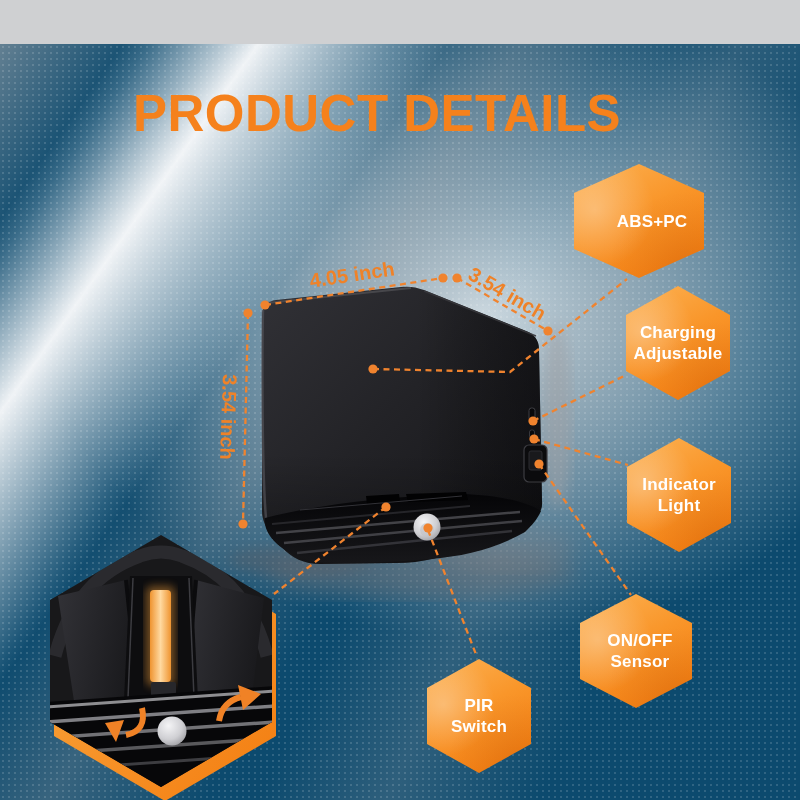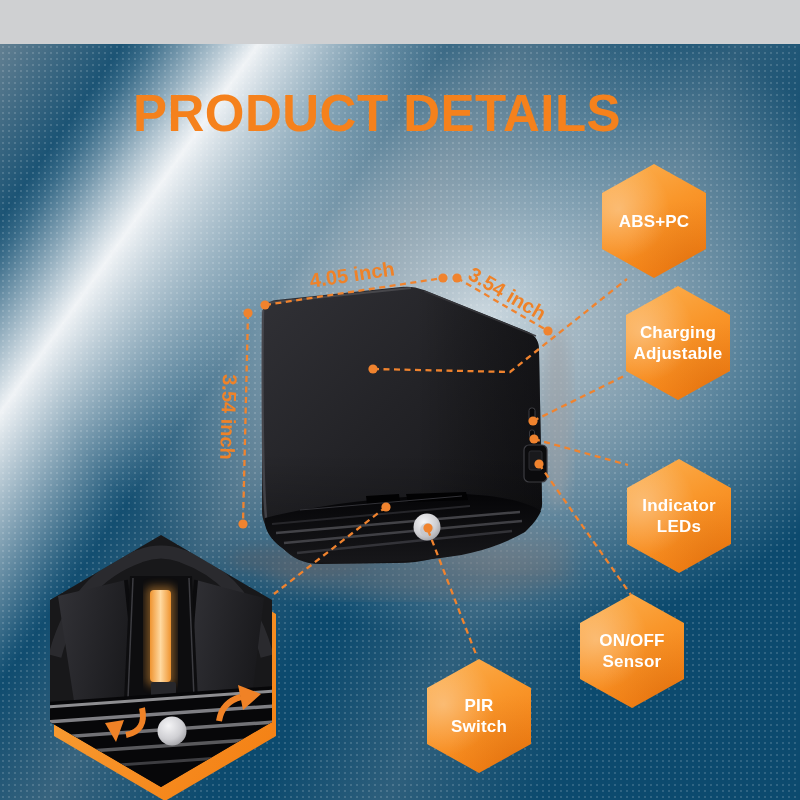--- a/index.html
+++ b/index.html
@@ -43,24 +43,24 @@
     display:flex;flex-direction:column;align-items:center;justify-content:center;
     color:#fff;font-size:17px;font-weight:600;text-align:center;line-height:21px;
     letter-spacing:.2px;
   }
   .badge::before{
     content:"";position:absolute;inset:0;
     background:radial-gradient(circle at 16% 40%, rgba(255,255,255,.30), rgba(255,255,255,0) 46%),
                radial-gradient(circle at 85% 90%, rgba(120,40,0,.12), rgba(120,40,0,0) 50%);
   }
   .badge span{position:relative;}
-  .b-abs{left:602px;top:120px;}
+  .b-abs{left:574px;top:120px;padding-left:26px;}
   .b-chg{left:626px;top:242px;text-align:right;}
-  .b-led{left:627px;top:415px;}
-  .b-sw{left:580px;top:550px;}
+  .b-led{left:627px;top:394px;}
+  .b-sw{left:580px;top:550px;padding-left:8px;}
   .b-pir{left:427px;top:615px;text-align:right;}
   .inset-caption{
     position:absolute;left:38px;top:748px;width:262px;text-align:center;
     font-size:19px;font-weight:700;color:#ef8126;
   }
 </style>
 </head>
 <body>
 
 <div class="stage">
@@ -230,21 +230,21 @@
   <div class="badge b-abs">
     <span>ABS+PC</span>
     <span></span>
   </div>
   <div class="badge b-chg">
     <span>Charging</span>
     <span>Adjustable</span>
   </div>
   <div class="badge b-led">
     <span>Indicator</span>
-    <span>LEDs</span>
+    <span>Light</span>
   </div>
   <div class="badge b-sw">
     <span>ON/OFF</span>
     <span>Sensor</span>
   </div>
   <div class="badge b-pir">
     <span>PIR</span>
     <span>Switch</span>
   </div>
 

